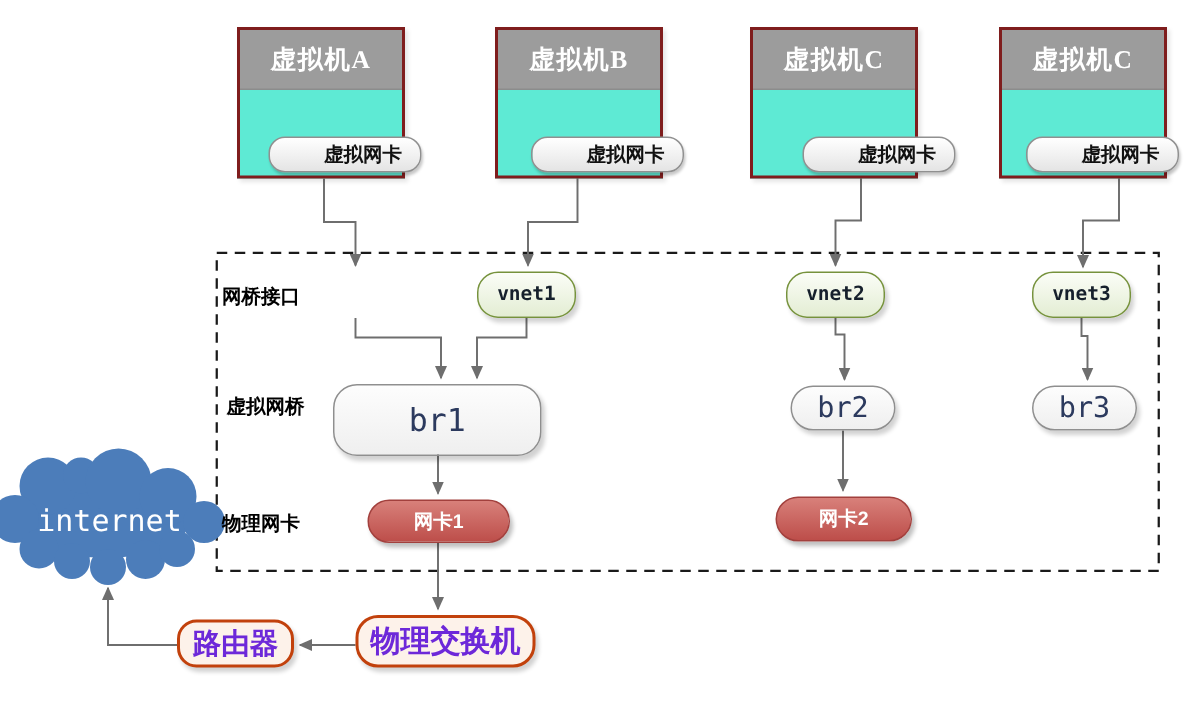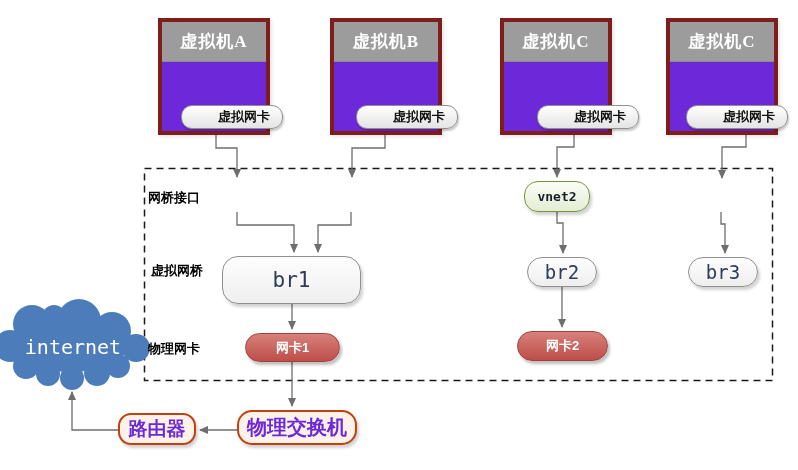--- a/index.html
+++ b/index.html
@@ -1,22 +1,22 @@
 <!DOCTYPE html>
 <html><head>
 <meta charset="utf-8">
 <style>
   html,body{margin:0;padding:0;background:#fff;}
   #canvas{position:relative;width:798px;height:470px;background:#fff;overflow:hidden;
           font-family:"Liberation Sans",sans-serif;}
   svg.layer{position:absolute;left:0;top:0;z-index:1;}
   .node{position:absolute;z-index:2;display:flex;align-items:center;justify-content:center;box-sizing:border-box;}
 
-  .vm{position:absolute;z-index:2;top:18px;width:112px;height:117px;background:#6d28d9;
-      border:4px solid #7f1d1d;box-sizing:border-box;box-shadow:2px 2px 3px rgba(0,0,0,.10);}
+  .vm{position:absolute;z-index:2;top:18px;width:112px;height:101px;background:#5eead4;
+      border:2px solid #7f1d1d;box-sizing:border-box;box-shadow:2px 2px 3px rgba(0,0,0,.10);}
   .vm-header{height:39px;background:#9c9c9c;border-bottom:1px solid #8c8c8c;color:#fff;
       display:flex;align-items:center;justify-content:center;
       font-family:"Liberation Serif",serif;font-weight:bold;font-size:17px;letter-spacing:1px;}
   .nic-oval{position:absolute;bottom:2px;width:76px;height:22px;border-radius:11px;
       background:linear-gradient(#ffffff,#e4e4e4);border:1px solid #909090;
       box-shadow:1px 2px 2px rgba(0,0,0,.22);display:flex;align-items:center;justify-content:center;
       font-weight:bold;font-size:13px;color:#111;padding-left:24px;}
 
   .vnet{top:181px;width:66px;height:31px;border-radius:14px;
       background:linear-gradient(#fbfdf7,#e3edd3);border:1px solid #76923c;
@@ -109,21 +109,23 @@
   </div>
   <div class="vm" style="left:666px">
     <div class="vm-header">虚拟机C</div>
     <div class="nic-oval" style="left:16px">虚拟网卡</div>
   </div>
 
   <div class="row-label" style="left:148px;top:189px">网桥接口</div>
   <div class="row-label" style="left:151px;top:262px">虚拟网桥</div>
   <div class="row-label" style="left:148px;top:340px">物理网卡</div>
 
+  <div class="node vnet" style="left:318px">vnet1</div>
   <div class="node vnet" style="left:524px">vnet2</div>
+  <div class="node vnet" style="left:688px">vnet3</div>
 
   <div class="node bridge" style="left:222px;top:256px;width:139px;height:48px">br1</div>
   <div class="node bridge" style="left:527px;top:257px;width:70px;height:30px;font-size:19px">br2</div>
   <div class="node bridge" style="left:688px;top:257px;width:70px;height:30px;font-size:19px">br3</div>
 
   <div class="node pnic" style="left:245px;top:333px;width:95px;height:29px">网卡1</div>
   <div class="node pnic" style="left:517px;top:331px;width:91px;height:30px">网卡2</div>
 
   <div class="cloud-text">internet</div>
 

